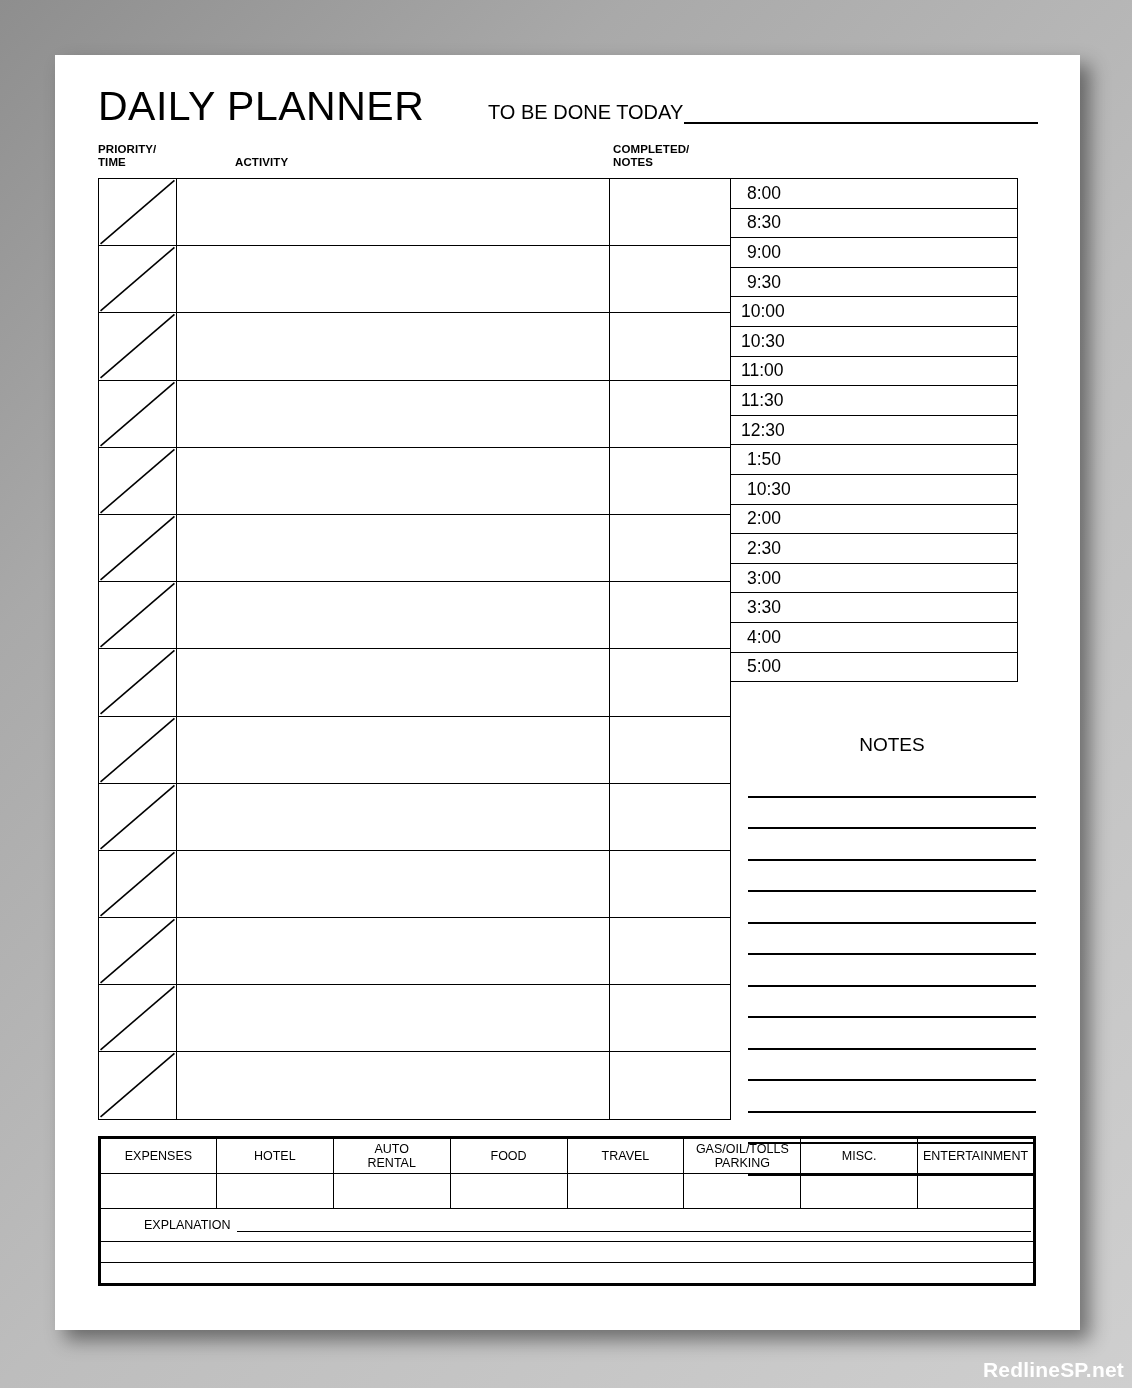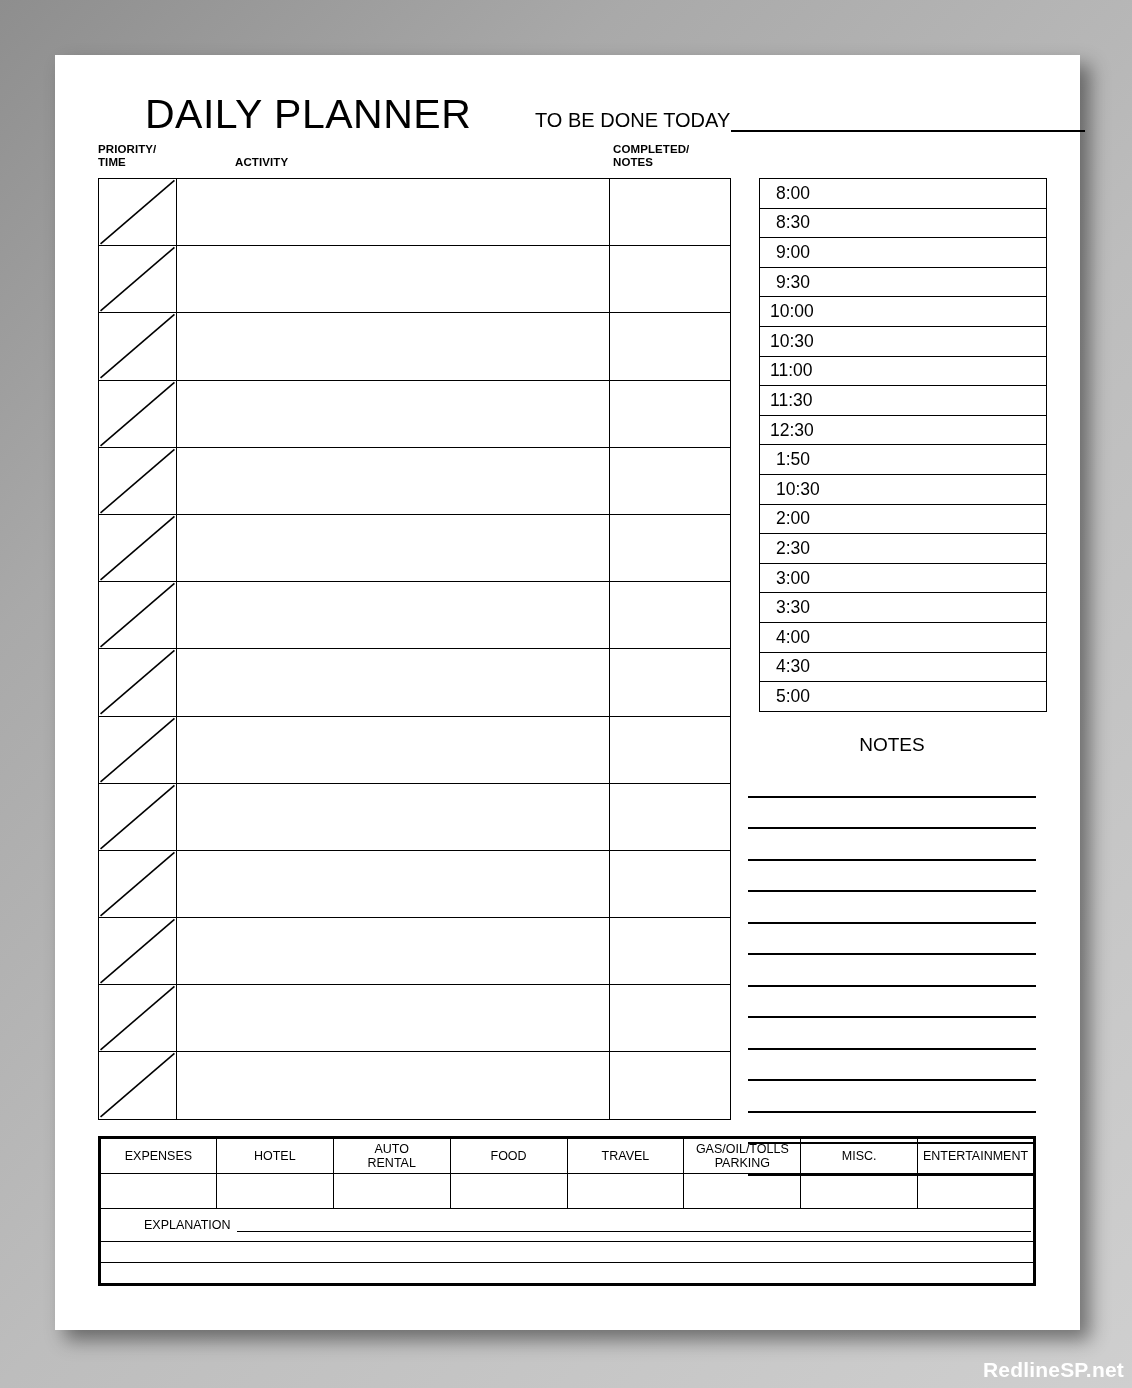--- a/index.html
+++ b/index.html
@@ -37,24 +37,23 @@
     font-size: 21px;
     font-weight: bold;
     letter-spacing: 0.2px;
     font-family: "Liberation Sans", sans-serif;
   }
 
   
   #header {
     position: absolute;
     left: 43px;
-    top: 36px;
+    top: 28px;
     width: 940px;
     height: 62px;
-    margin-left: 47px;
   }
   #title {
     position: absolute;
     left: 0;
     top: 0;
     font-size: 41px;
     letter-spacing: 0.5px;
     color: #000;
     white-space: nowrap;
   }
@@ -113,21 +112,21 @@
     left: 0; top: 0;
     width: 100%; height: 100%;
     display: block;
   }
   td.act  { width: 432px; }
   td.done { width: 120px; }
 
   
   #time-table {
     position: absolute;
-    left: 704px;
+    left: 675px;
     top: 123px;
     width: 288px;
     border-collapse: collapse;
     table-layout: fixed;
   }
   #time-table td {
     border: 1.7px solid #000;
     height: 28.6px;
     padding: 0 0 0 10px;
     font-size: 17.5px;
@@ -392,23 +391,20 @@
         <tr>
           <td class="time indent">3:00</td>
         </tr>
         <tr>
           <td class="time indent">3:30</td>
         </tr>
         <tr>
           <td class="time indent">4:00</td>
         </tr>
         <tr>
-          <td class="time indent">4:30</td>
-        </tr>
-        <tr>
           <td class="time indent">5:00</td>
         </tr>
       </tbody>
   </table>
 
   <div id="notes-title">NOTES</div>
   <div id="notes-lines">
       <div class="note-line"></div>
       <div class="note-line"></div>
       <div class="note-line"></div>

